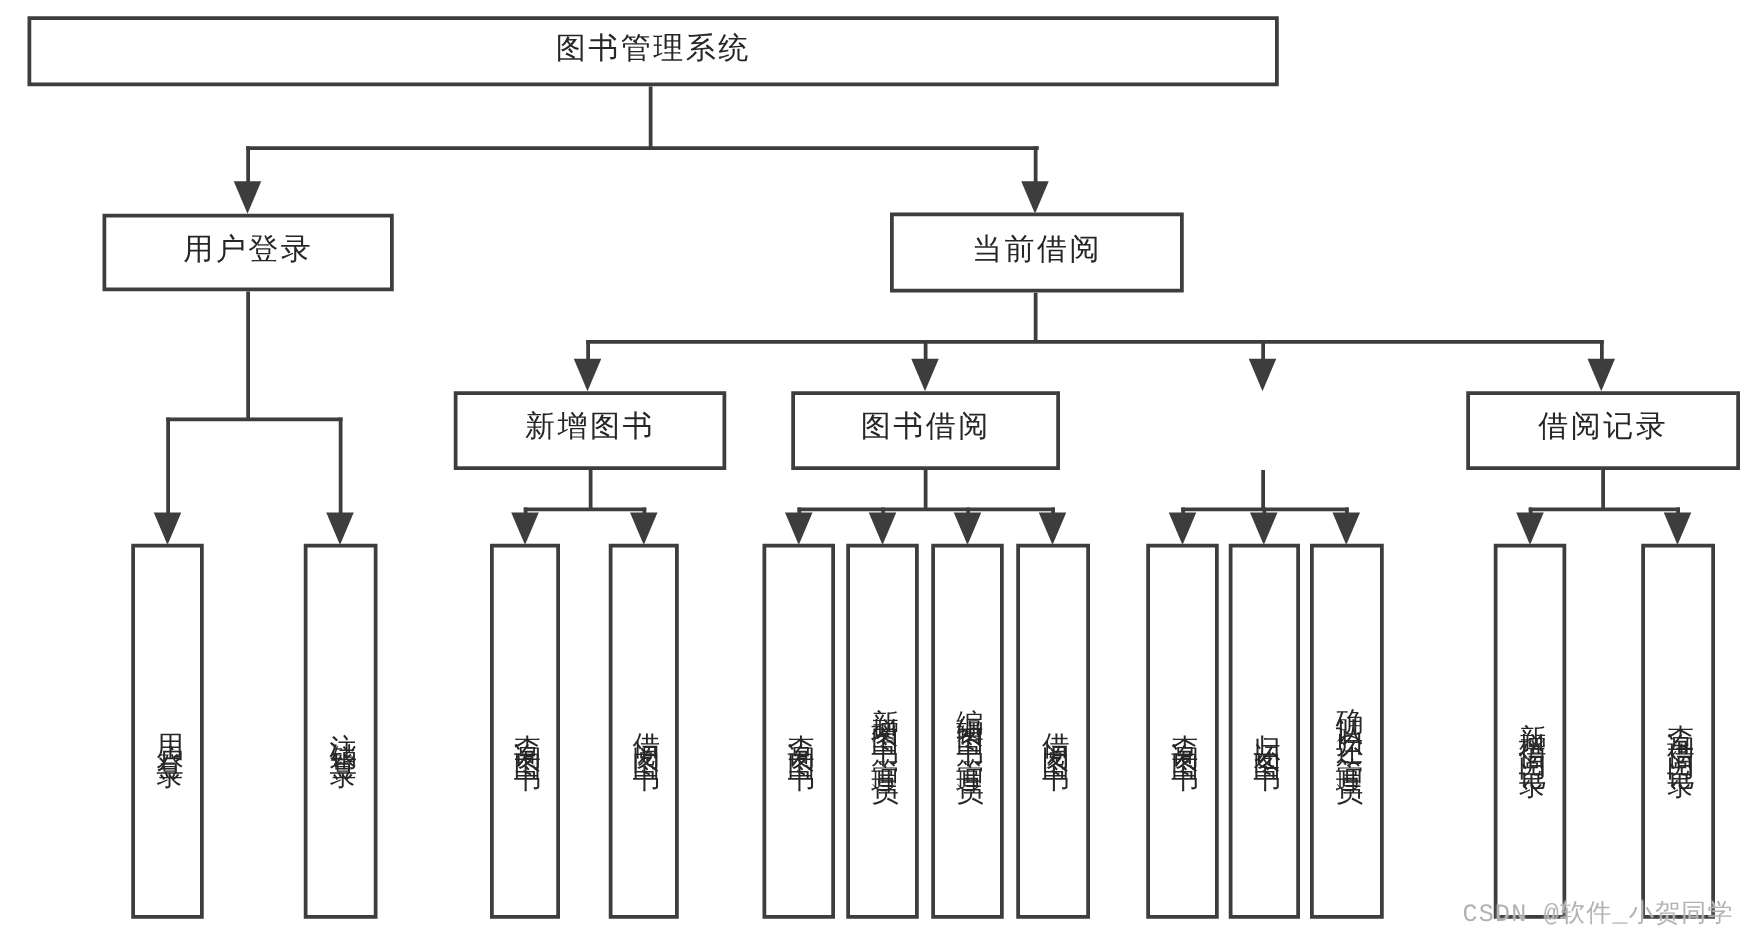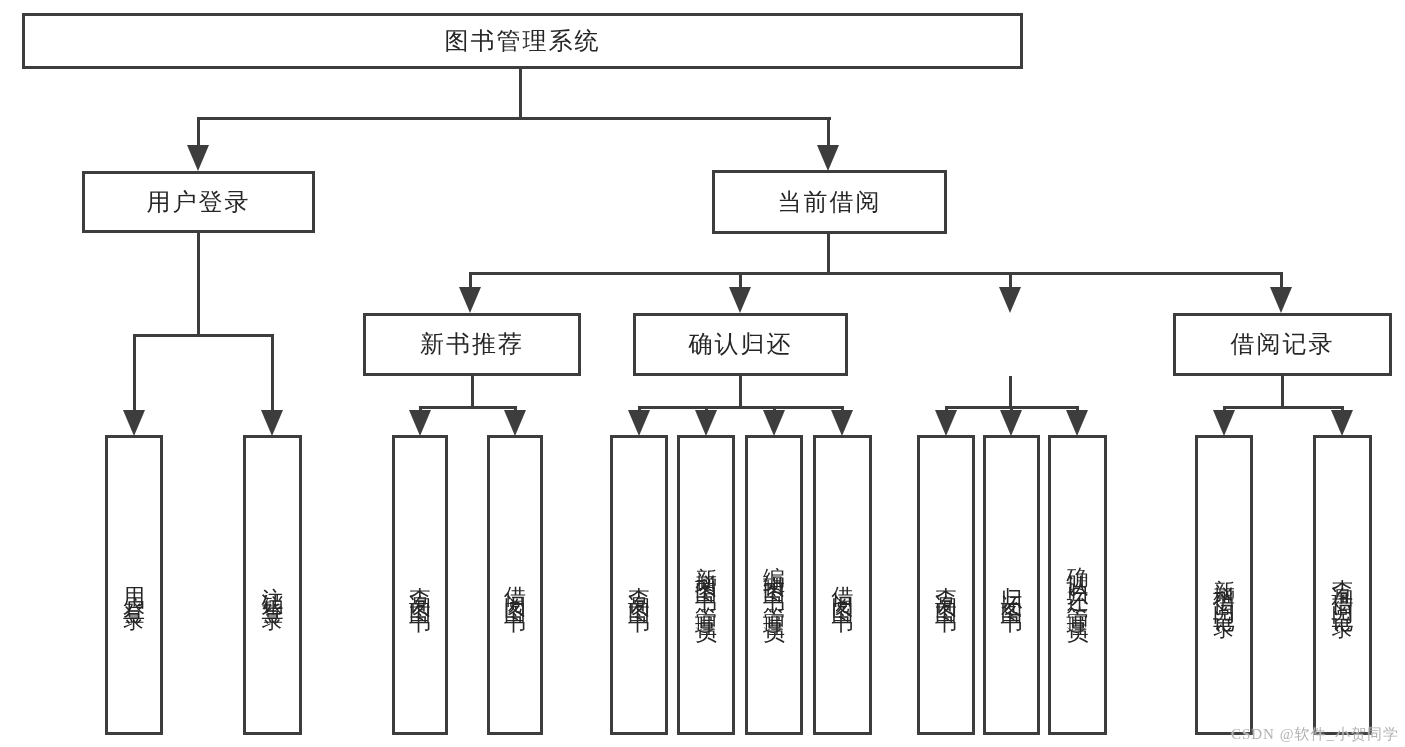--- a/index.html
+++ b/index.html
@@ -5,21 +5,21 @@
   :root{
     --line:#3d3d3d;
     --text:#262626;
     --watermark:#b2b2b2;
     --background:#ffffff;
   }
   html,body{margin:0;padding:0;background:var(--background);}
   .stage{
     position:relative;width:1405px;height:747px;overflow:hidden;
     background:var(--background);
-    font-family:Liberation Serif, serif;
+    font-family:Liberation Mono, monospace;
   }
   .box{
     position:absolute;box-sizing:border-box;
     border:3px solid var(--line);background:#fff;
     display:flex;align-items:center;justify-content:center;
   }
   .lbl{
     font-size:24px;letter-spacing:2px;color:var(--text);
     white-space:nowrap;line-height:1.2;
   }
@@ -27,22 +27,22 @@
     writing-mode:vertical-rl;text-orientation:mixed;
     font-size:22px;letter-spacing:8px;line-height:1;white-space:normal;
   }
   .hline,.vline{position:absolute;background:var(--line);}
   .arr{
     position:absolute;width:0;height:0;
     border-left:11px solid transparent;border-right:11px solid transparent;
     border-top:26px solid var(--line);
   }
   .watermark{
-    position:absolute;right:6px;bottom:3px;
-    font-size:15px;color:var(--watermark);letter-spacing:1px;
+    position:absolute;right:18px;bottom:3px;
+    font-size:20px;color:var(--watermark);letter-spacing:1px;
     text-shadow:0 0 2px rgba(255,255,255,.8);
   }
 </style>
 </head>
 <body>
 
 <div class="stage">
 
   <div class="vline" style="left:519px;top:69px;width:3px;height:51px"></div>
   <div class="hline" style="left:197px;top:117px;width:634px;height:3px"></div>
@@ -107,24 +107,24 @@
   </div>
 
   <div class="box" style="left:82px;top:171px;width:233px;height:62px">
     <span class="lbl">用户登录</span>
   </div>
   <div class="box" style="left:712px;top:170px;width:235px;height:64px">
     <span class="lbl">当前借阅</span>
   </div>
 
   <div class="box" style="left:363px;top:313px;width:218px;height:63px">
-    <span class="lbl">新书推荐</span>
+    <span class="lbl">新增图书</span>
   </div>
   <div class="box" style="left:633px;top:313px;width:215px;height:63px">
-    <span class="lbl">确认归还</span>
+    <span class="lbl">图书借阅</span>
   </div>
   <div class="box" style="left:1173px;top:313px;width:219px;height:63px">
     <span class="lbl">借阅记录</span>
   </div>
 
   <div class="box vbox" style="left:105px;top:435px;width:58px;height:300px">
     <span class="lbl">用户登录</span>
   </div>
   <div class="box vbox" style="left:243px;top:435px;width:59px;height:300px">
     <span class="lbl">注销登录</span>

